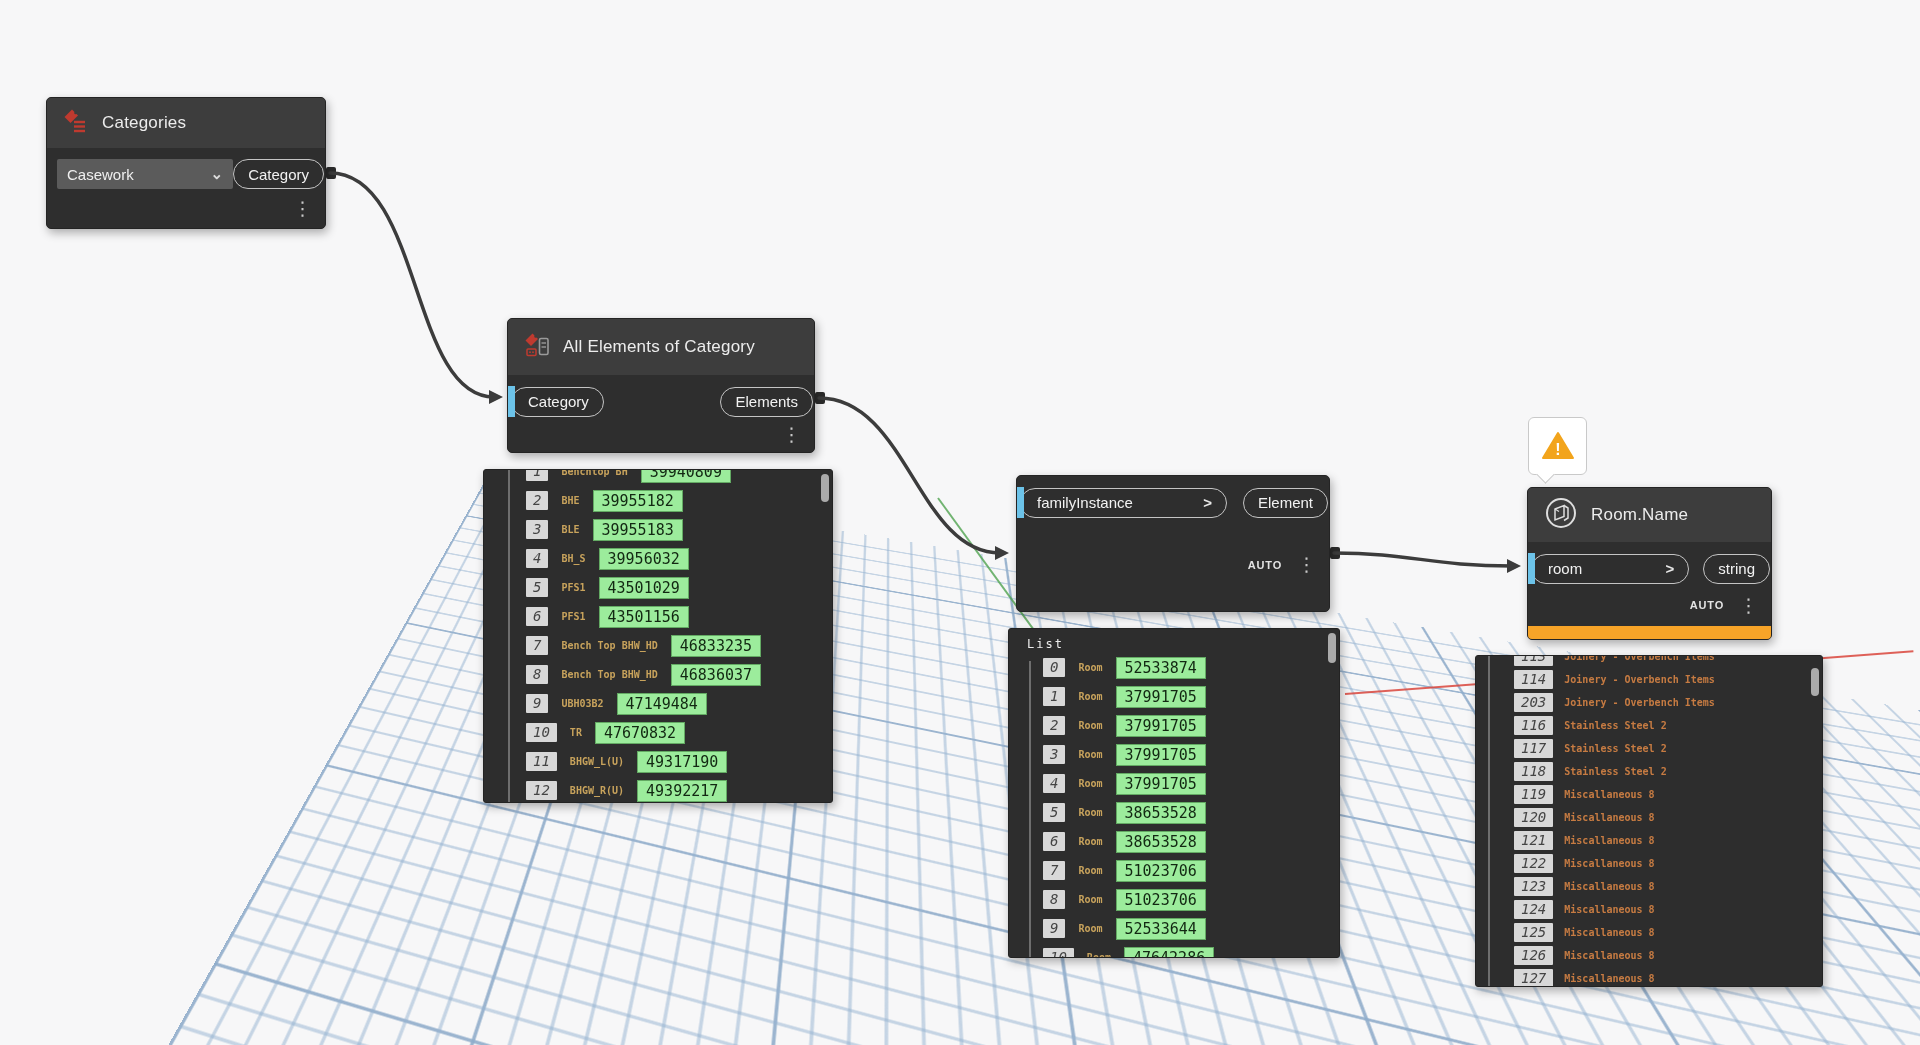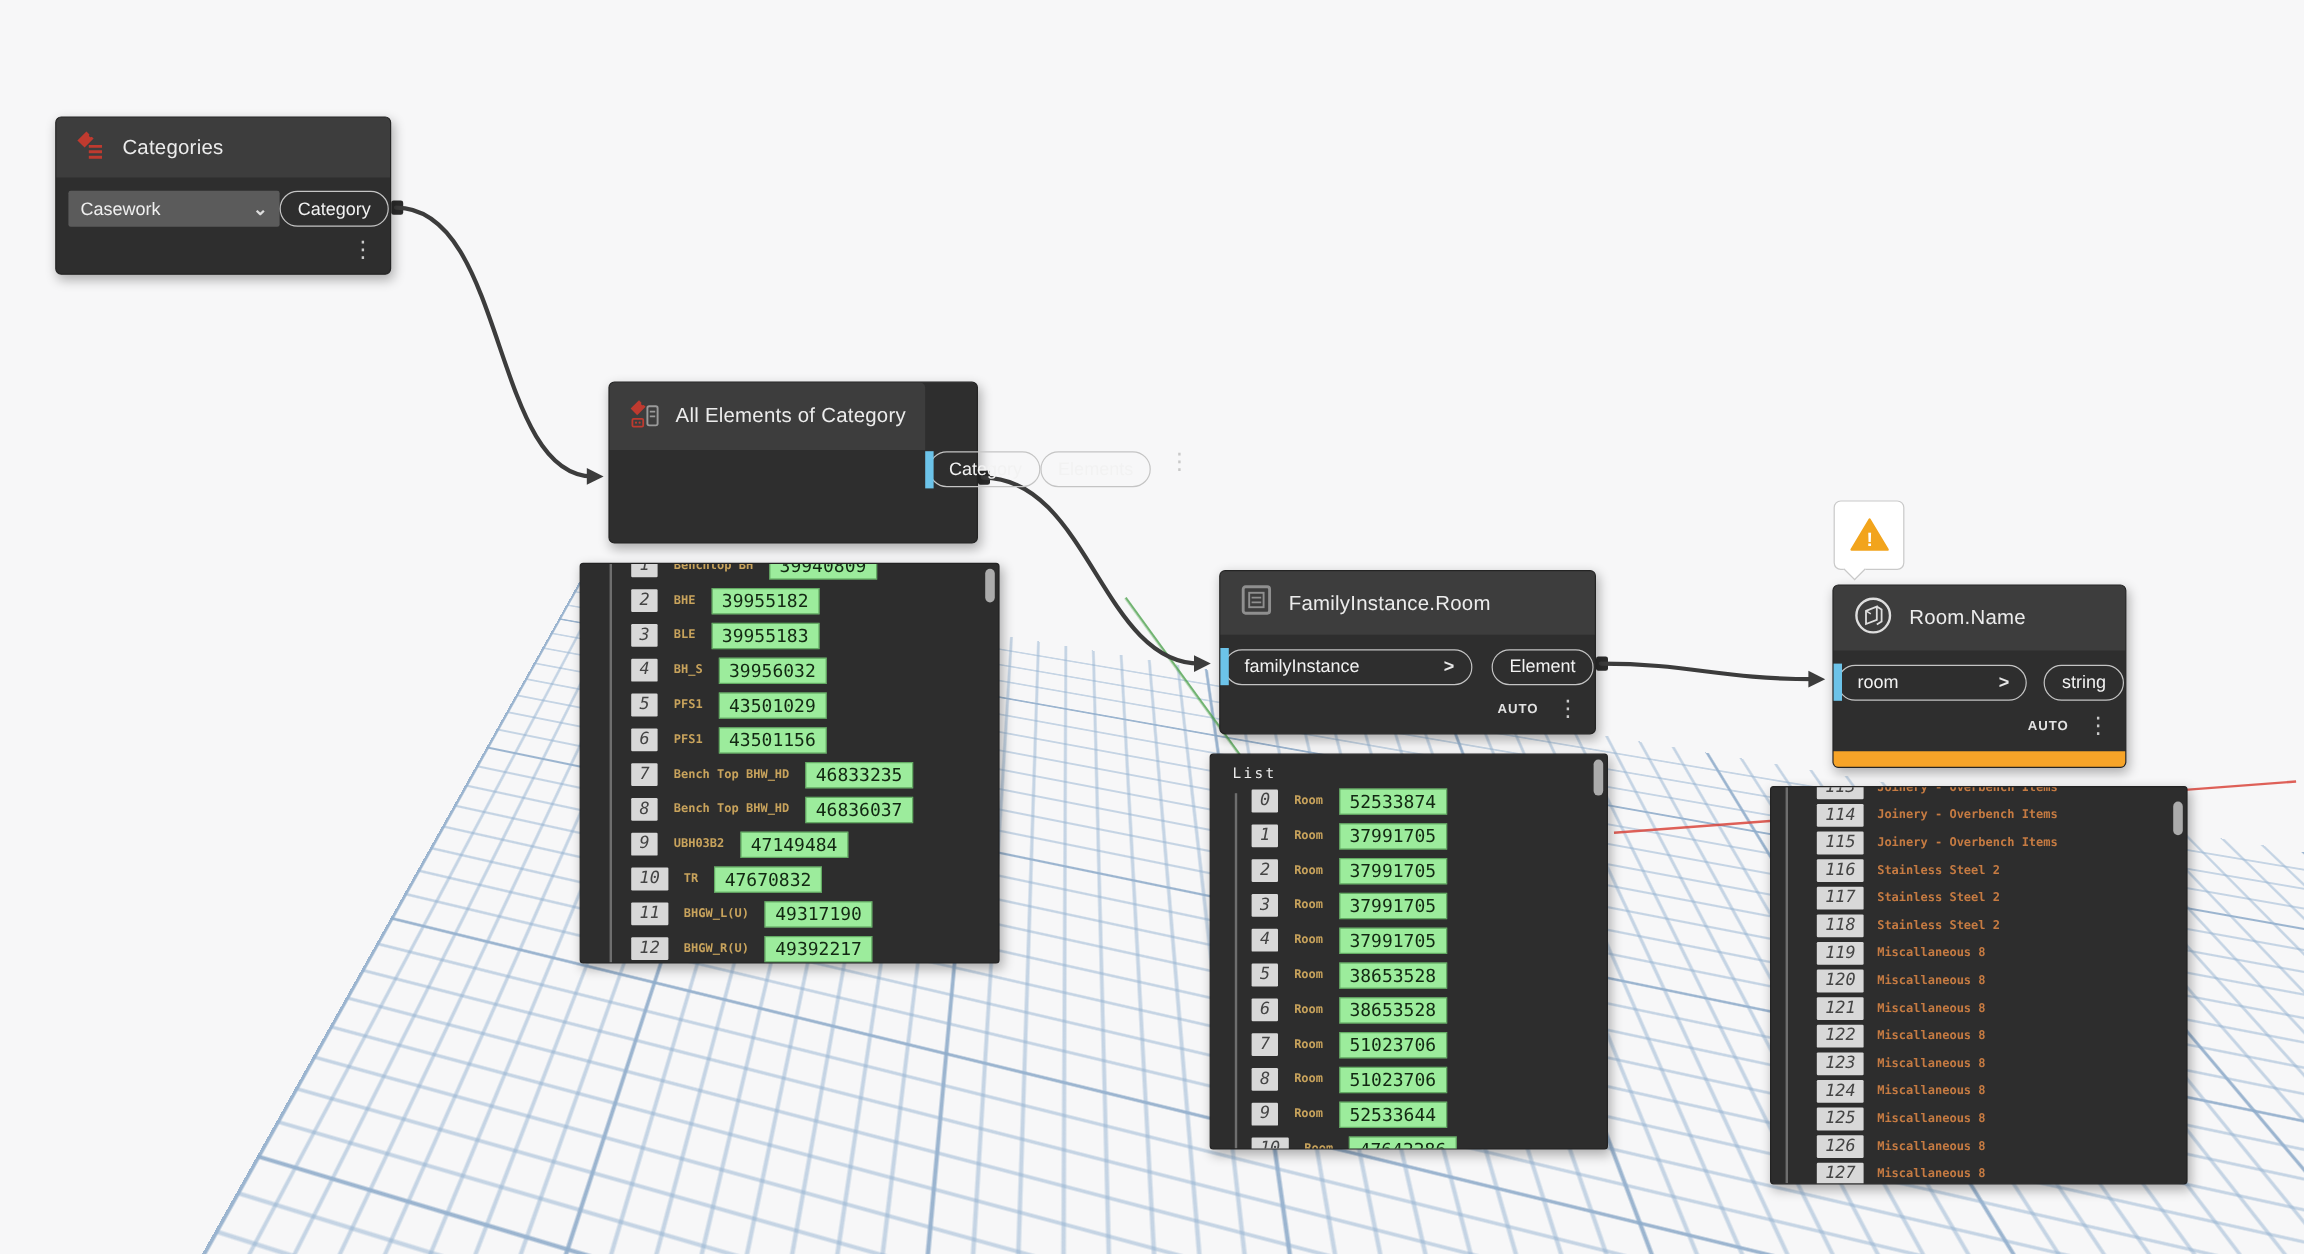--- a/index.html
+++ b/index.html
@@ -257,21 +257,21 @@
           <span class="idx">113</span>
           <span class="lbl">Joinery - Overbench Items</span>
         </div>
 
         <div class="prow">
           <span class="idx">114</span>
           <span class="lbl">Joinery - Overbench Items</span>
         </div>
 
         <div class="prow">
-          <span class="idx">115</span>
+          <span class="idx">203</span>
           <span class="lbl">Joinery - Overbench Items</span>
         </div>
 
         <div class="prow">
           <span class="idx">116</span>
           <span class="lbl">Stainless Steel 2</span>
         </div>
 
         <div class="prow">
           <span class="idx">117</span>
@@ -353,21 +353,21 @@
       </div>
       <div class="pill outport">
         <span>Category</span>
       </div>
     </div>
     <div class="node-footer">
       <span class="dots">⋮</span>
     </div>
   </div>
 
-  <div class="node" style="left:507px;top:318px;width:308px;height:135px;display:flex;flex-direction:row;">
+  <div class="node" style="left:507px;top:318px;width:308px;height:135px;display:flex;flex-direction:column;">
     <div class="node-header" style="height:56px;">
       <span>
         <svg width="26" height="26" viewBox="0 0 26 26">
           <path d="M8.5 1.5 l5.5 5.5 -7 7 -5.5 -5.5 z" fill="#BF3A2F"></path>
           <circle cx="11.6" cy="4.4" r="1.3" fill="#3D3D3D"></circle>
           <rect x="15.5" y="6.5" width="8.5" height="16" rx="1.5" fill="none" stroke="#9A9A9A" stroke-width="1.6"></rect>
           <line x1="17.5" y1="11" x2="22" y2="11" stroke="#9A9A9A" stroke-width="1.4"></line>
           <line x1="17.5" y1="15" x2="22" y2="15" stroke="#9A9A9A" stroke-width="1.4"></line>
           <rect x="3" y="17" width="9" height="6.5" rx="1" fill="none" stroke="#BF3A2F" stroke-width="1.5"></rect>
           <circle cx="6" cy="20.2" r=".9" fill="#BF3A2F"></circle>
@@ -386,31 +386,20 @@
       <div class="pill outport">
         <span>Elements</span>
       </div>
     </div>
     <div class="node-footer">
       <span class="dots">⋮</span>
     </div>
   </div>
 
   <div class="node" style="left:1016px;top:475px;width:314px;height:137px;display:flex;flex-direction:column;">
-    <div class="node-header" style="height:53px;">
-      <span>
-        <svg width="28" height="28" viewBox="0 0 28 28">
-          <rect x="3" y="3" width="22" height="22" rx="2" fill="none" stroke="#8F8F8F" stroke-width="2.4"></rect>
-          <rect x="8" y="8" width="12" height="12" fill="none" stroke="#8F8F8F" stroke-width="1.6"></rect>
-          <line x1="10" y1="12" x2="18" y2="12" stroke="#8F8F8F" stroke-width="1.6"></line>
-          <line x1="10" y1="16" x2="18" y2="16" stroke="#8F8F8F" stroke-width="1.6"></line>
-        </svg>
-      </span>
-      <span class="node-title">FamilyInstance.Room</span>
-    </div>
     <div class="row">
       <div class="inport" style="flex:1;margin-right:16px;">
         <div class="bluebar"></div>
         <div class="pill" style="flex:1;">
           <span>familyInstance</span>
           <span class="marker">&gt;</span>
         </div>
       </div>
       <div class="pill outport">
         <span>Element</span>

